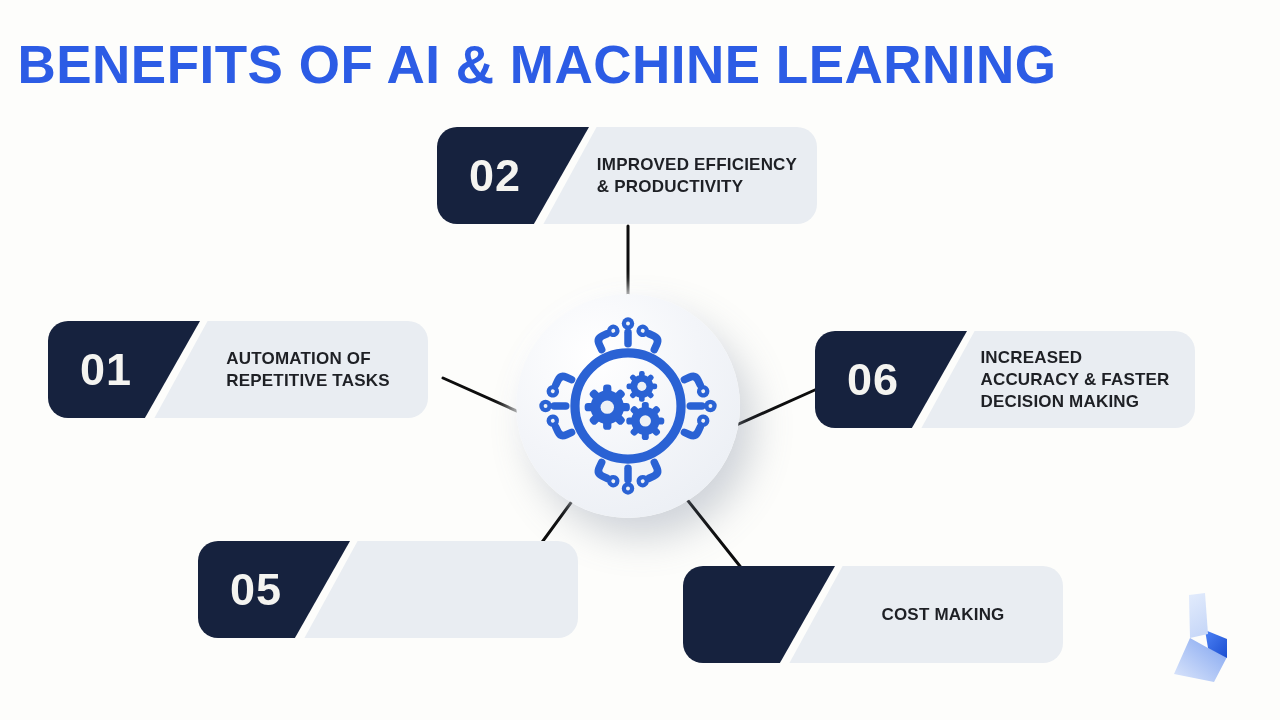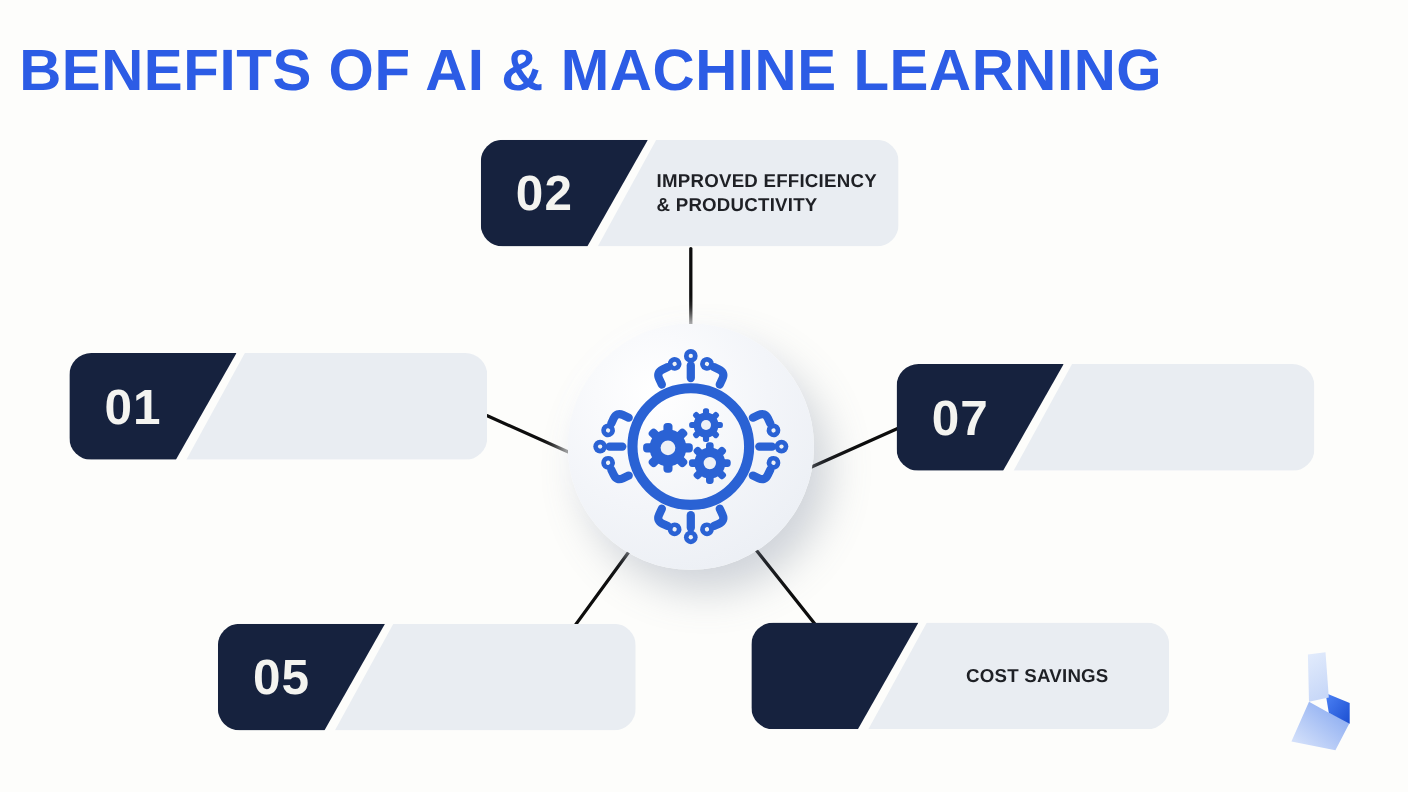--- a/index.html
+++ b/index.html
@@ -67,25 +67,25 @@
     text-align:center;
   }
   .card-label{
     position:absolute;left:152px;right:12px;top:0;height:100%;
     display:flex;align-items:center;justify-content:center;
     text-align:left;
     font-size:17px;font-weight:700;letter-spacing:.2px;line-height:22px;
     color:var(--card-text);
     white-space:pre-line;
   }
-  #card-1{left:63px;top:321px;border-radius:30px;}
+  #card-1{left:48px;top:321px;border-radius:30px;}
   #card-2{left:437px;top:127px;}
   #card-3{left:815px;top:331px;}
   #card-4{left:683px;top:566px;}
-  #card-5{left:198px;top:567px;}
+  #card-5{left:198px;top:541px;}
 
   
   .logo{position:absolute;left:1170px;top:580px;width:110px;height:130px;z-index:2;}
 </style>
 </head>
 <body>
 
 <div class="stage">
 
   <div class="title">BENEFITS OF AI &amp; MACHINE LEARNING</div>
@@ -150,40 +150,45 @@
         <use href="#gear" transform="translate(12,-17) scale(0.76)"></use>
         <use href="#gear" transform="translate(15,13) scale(0.94)"></use>
       </g>
     </svg>
   </div>
 
   <div class="card" id="card-1">
     <div class="card-gray"></div>
     <div class="card-navy"></div>
     <div class="card-num">01</div>
+    <div class="card-label">AUTOMATION OF
+REPETITIVE TASKS</div>
   </div>
 
   <div class="card" id="card-2">
     <div class="card-gray"></div>
     <div class="card-navy"></div>
     <div class="card-num">02</div>
     <div class="card-label">IMPROVED EFFICIENCY
 &amp; PRODUCTIVITY</div>
   </div>
 
   <div class="card" id="card-3">
     <div class="card-gray"></div>
     <div class="card-navy"></div>
-    <div class="card-num">07</div>
+    <div class="card-num">06</div>
+    <div class="card-label">INCREASED
+ACCURACY &amp; FASTER
+DECISION MAKING</div>
   </div>
 
   <div class="card" id="card-4">
     <div class="card-gray"></div>
     <div class="card-navy"></div>
-    <div class="card-label">COST SAVINGS</div>
+    <div class="card-label">COST MAKING</div>
   </div>
 
   <div class="card" id="card-5">
     <div class="card-gray"></div>
     <div class="card-navy"></div>
     <div class="card-num">05</div>
   </div>
 
   <svg class="logo" viewBox="0 0 110 130">
     <defs>

